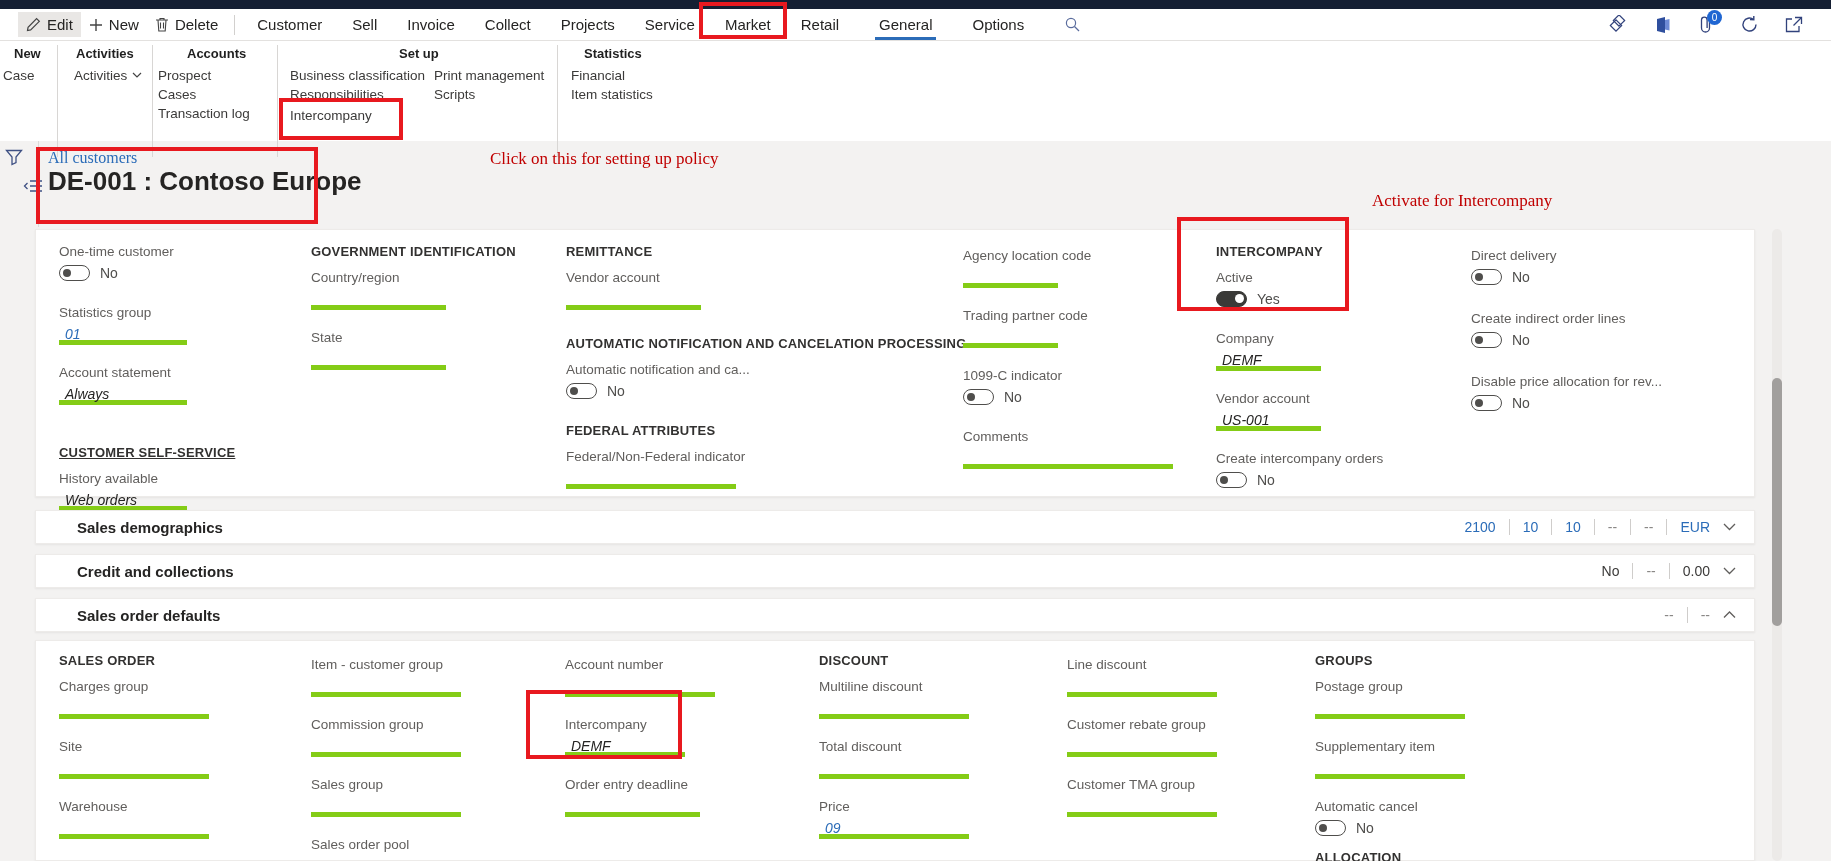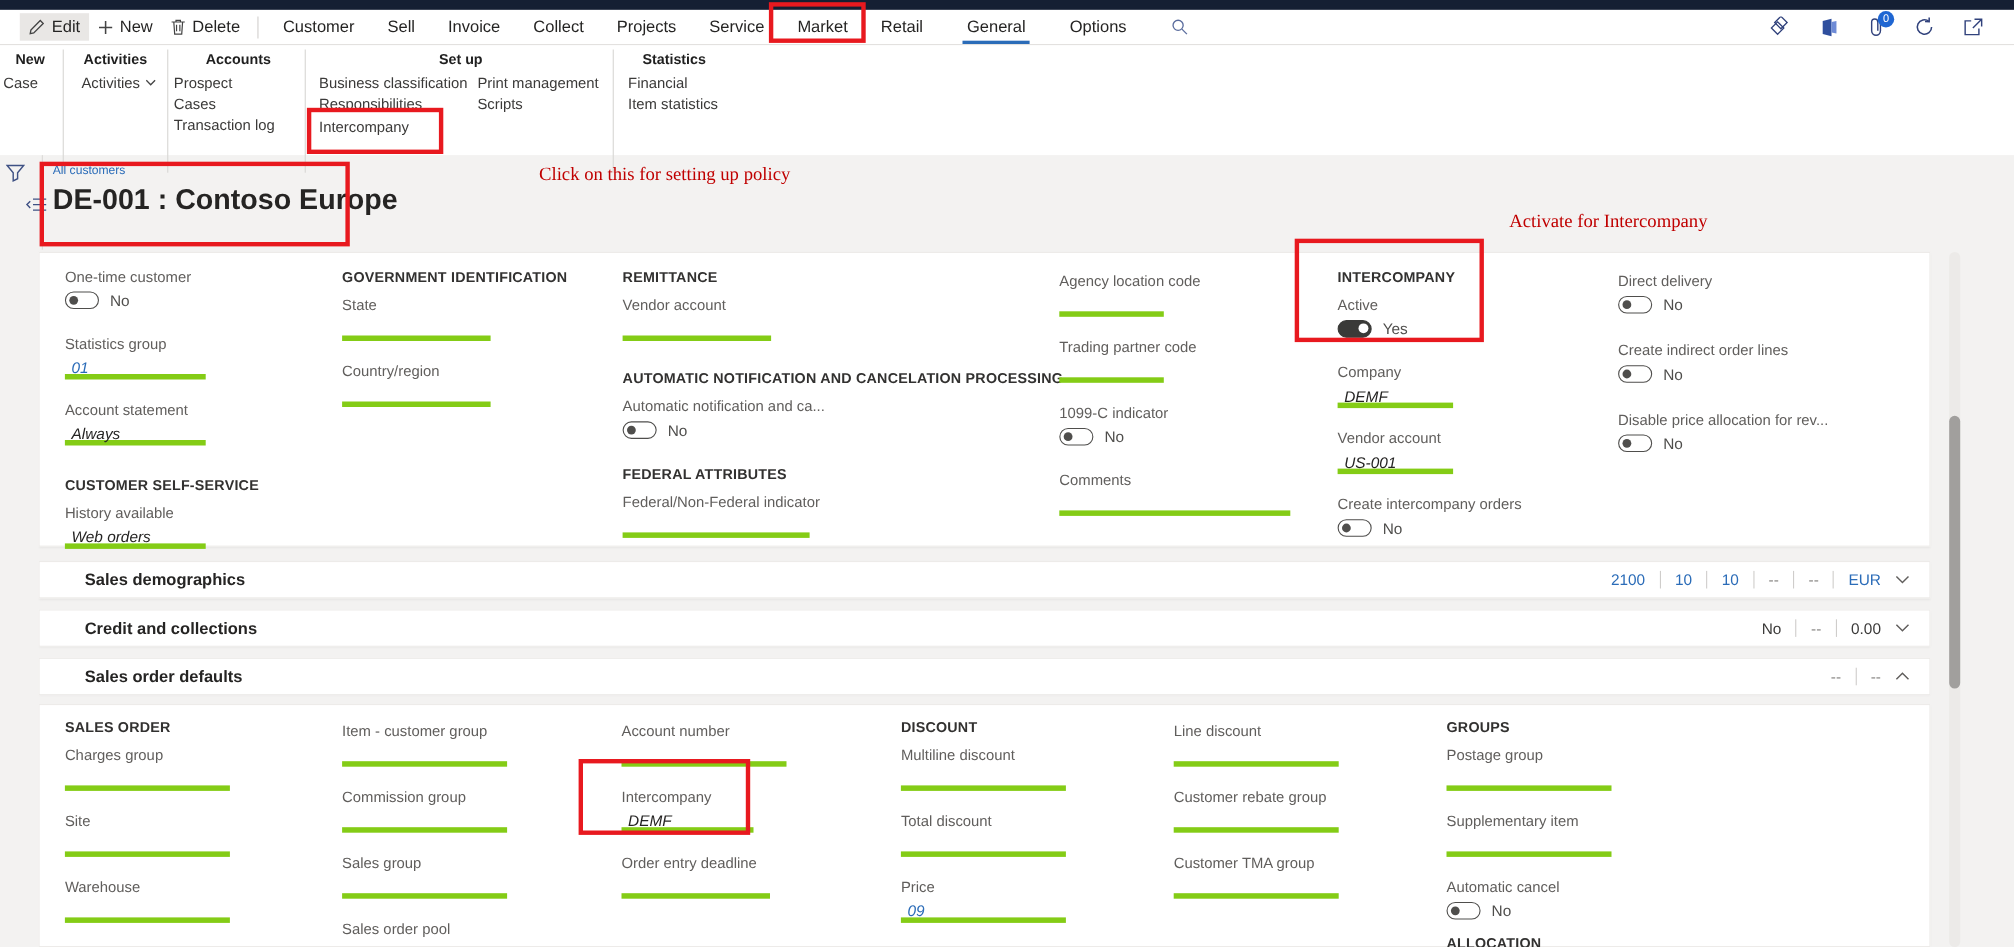--- a/index.html
+++ b/index.html
@@ -34,21 +34,21 @@
   .ribbon { left:0; top:41px; width:1831px; height:100px; }
   .ghdr { position:absolute; top:5px; font-size:13px; font-weight:bold; color:#1f1f1f; white-space:nowrap; }
   .ritem { position:absolute; font-size:13.5px; color:#3b3a39; white-space:nowrap; cursor:pointer;
            display:flex; align-items:center; gap:5px; }
   .gsep { position:absolute; top:4px; height:112px; width:1px; background:#d8d6d4; }
 
   .annotation { font-family:"Liberation Serif",serif; color:#c00000; font-size:17px; white-space:nowrap;margin-top:36px; }
 
   
   .rail-divider { left:38px; top:141px; width:1px; height:86px; background:#dcdad8; }
-  .breadcrumb { left:48px; top:149px; font-size:11px; color:#2b6cb8; cursor:pointer; }
+  .breadcrumb { left:48px; top:149px; font-size:16px; color:#2b6cb8; cursor:pointer;font-family:Liberation Serif, serif; }
   .pagetitle { left:48px; top:166px; font-size:26px; font-weight:600; color:#252423; white-space:nowrap; }
 
   
   .card { background:#fff; border:1px solid #edebe9; box-shadow:0 1px 2px rgba(0,0,0,.06); }
   .formcard { left:35px; top:229px; width:1720px; height:268px; }
   .expandcard { left:35px; top:640px; width:1720px; height:221px; }
 
   .col { position:absolute; }
   .shdr { font-size:13px; font-weight:bold; color:#323130; letter-spacing:.2px; margin-bottom:11px; white-space:nowrap; }
   .field { margin-bottom:20px; }
@@ -242,35 +242,35 @@
           </div>
       </div>
       <div class="field" style="margin-top:24px;">
         <div class="flabel">Statistics group</div>
         <div class="fvalue w128 blue">01</div>
       </div>
       <div class="field">
         <div class="flabel">Account statement</div>
         <div class="fvalue w128">Always</div>
       </div>
-      <div class="shdr" style="margin-top:28px;">CUSTOMER SELF-SERVICE</div>
+      <div class="shdr" style="margin-top:40px;text-decoration:underline;">CUSTOMER SELF-SERVICE</div>
       <div class="field">
         <div class="flabel">History available</div>
         <div class="fvalue w128">Web orders</div>
       </div>
     </div>
 
     <div class="col" style="left:275px; top:14px;">
       <div class="shdr">GOVERNMENT IDENTIFICATION</div>
       <div class="field">
+        <div class="flabel">Country/region</div>
+        <div class="fvalue"></div>
+      </div>
+      <div class="field">
         <div class="flabel">State</div>
-        <div class="fvalue"></div>
-      </div>
-      <div class="field">
-        <div class="flabel">Country/region</div>
         <div class="fvalue"></div>
       </div>
     </div>
 
     <div class="col" style="left:530px; top:14px;">
       <div class="shdr">REMITTANCE</div>
       <div class="field">
         <div class="flabel">Vendor account</div>
         <div class="fvalue"></div>
       </div>

